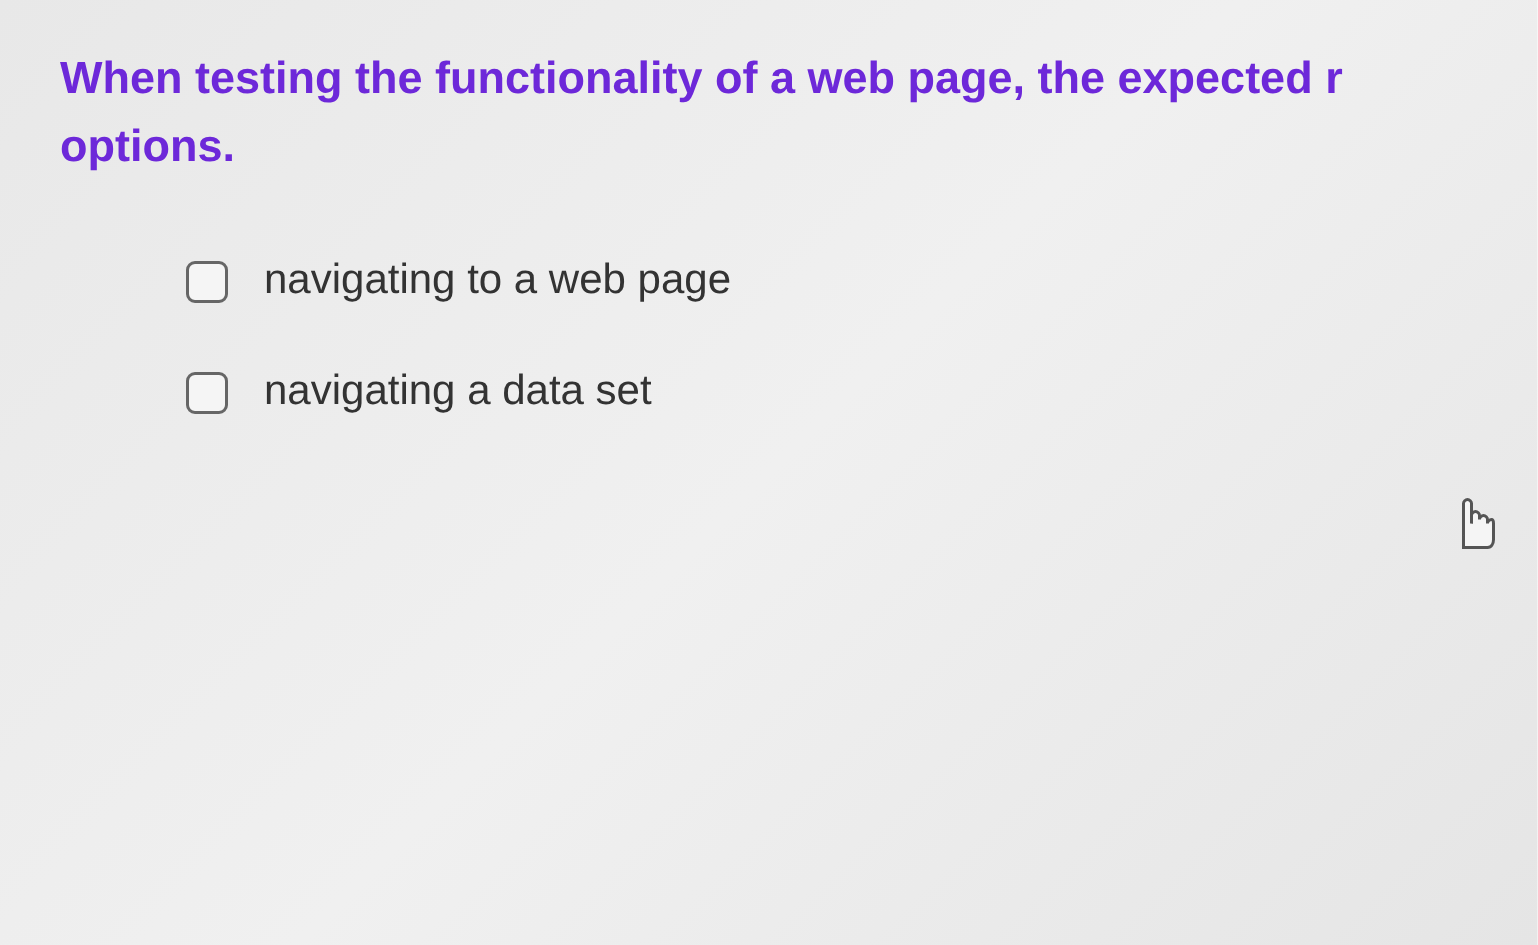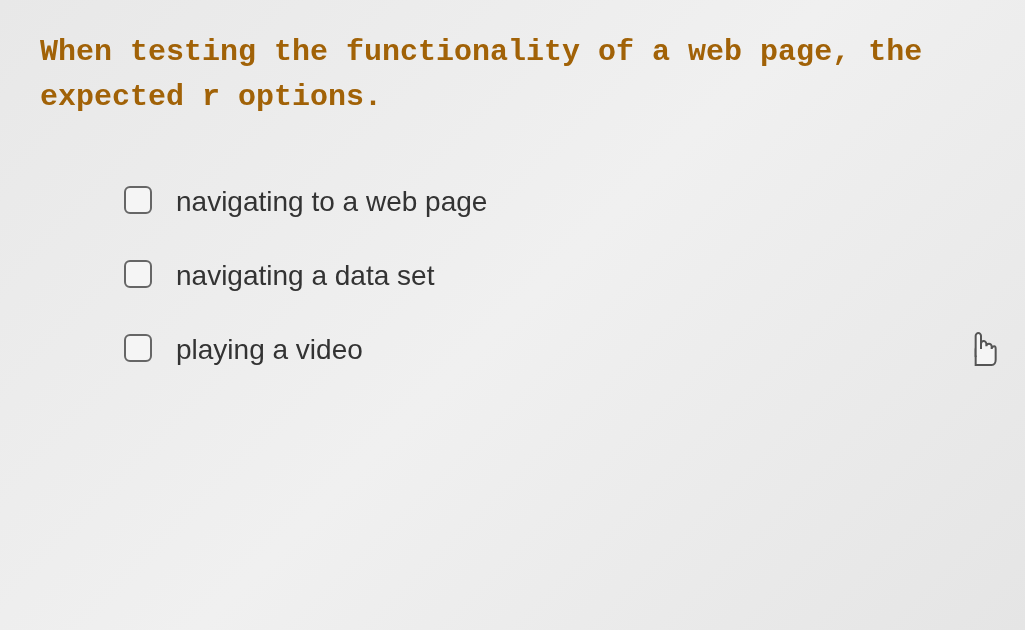--- a/index.html
+++ b/index.html
@@ -12,31 +12,30 @@
       height: 630px;
       background: linear-gradient(135deg, #e8e8e8 0%, #f0f0f0 50%, #e5e5e5 100%);
       font-family: Arial, Helvetica, sans-serif;
       padding: 30px 40px;
       position: relative;
       overflow: hidden;
     }
     .question-text {
       font-size: 30px;
       font-weight: bold;
-      color: #a16207;
+      color: #6d28d9;
       line-height: 1.5;
-      margin-bottom: 66px;
-      font-family: Liberation Mono, monospace;
+      margin-bottom: 50px;
     }
     .options-container {
       padding-left: 40px;
     }
     .option-row {
       display: flex;
-      align-items: flex-start;
+      align-items: flex-end;
       margin-bottom: 42px;
       padding-left: 44px;
     }
     .checkbox {
       width: 28px;
       height: 28px;
       border: 2.5px solid #666;
       border-radius: 6px;
       background: #f5f5f5;
       margin-right: 24px;
@@ -67,24 +66,20 @@
 
 <div class="options-container">
   <div class="option-row">
     <div class="checkbox"></div>
     <div class="option-label">navigating to a web page</div>
   </div>
   <div class="option-row">
     <div class="checkbox"></div>
     <div class="option-label">navigating a data set</div>
   </div>
-  <div class="option-row">
-    <div class="checkbox"></div>
-    <div class="option-label">playing a video</div>
-  </div>
 </div>
 
 <div class="cursor-icon">
   <svg viewBox="0 0 24 28" fill="none" stroke="#555" stroke-width="1.5">
     <path d="M 8 26 L 8 14 C 8 13 9 12 10 12 C 11 12 12 13 12 14 L 12 10 C 12 9 13 8 14 8 C 15 8 16 9 16 10 L 16 12 C 16 11 17 10 18 10 C 19 10 20 11 20 12 L 20 14 C 20 13 21 12 22 12 C 23 12 23 13 23 14 L 23 22 C 23 24 22 26 20 26 Z" fill="#f5f5f5"></path>
     <path d="M 12 14 L 12 4 C 12 3 11 2 10 2 C 9 2 8 3 8 4 L 8 20" fill="#f5f5f5"></path>
   </svg>
 </div>
 
 </body></html>

